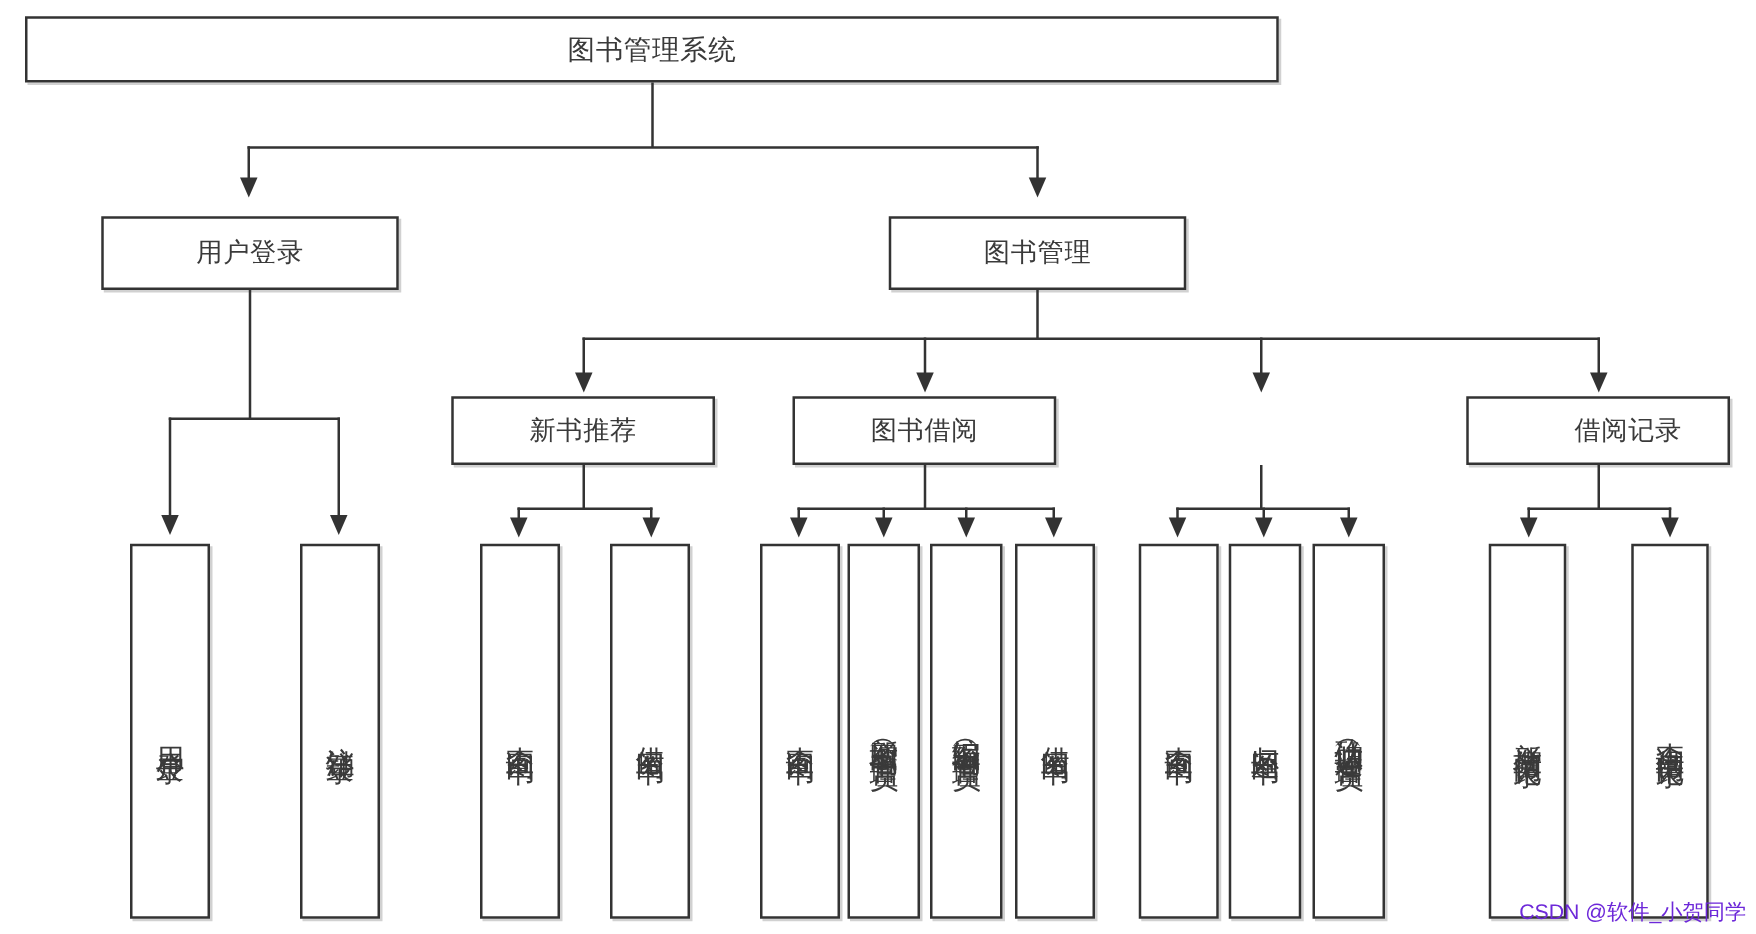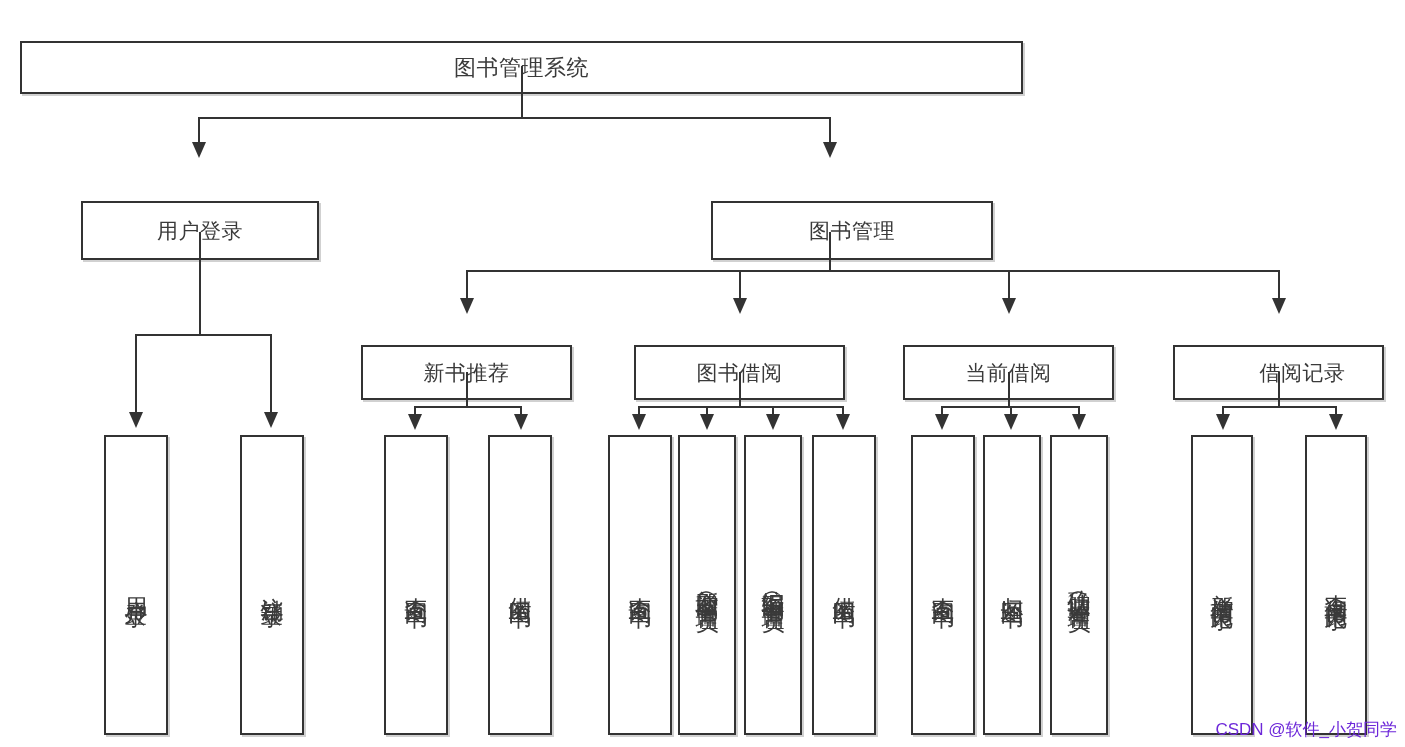--- a/index.html
+++ b/index.html
@@ -28,21 +28,20 @@
     box-shadow: 2px 2px 0 rgba(0,0,0,0.18);
     display: flex;
     align-items: center;
     justify-content: center;
     color: #3a3a3a;
     letter-spacing: 0.5px;
   }
   .node.h {           
     font-size: 21px;
     line-height: 1;
-    margin-top: 28px;
   }
   .node.root {
     font-size: 22px;
   }
   
   .node.v {
     align-items: center;
     justify-content: center;
     padding: 6px 0;
   }
@@ -96,21 +95,21 @@
   <div class="seg vert" style="left:521px; top:66px; width:2px; height:52px;"></div>
   <div class="seg horz" style="left:198px; top:117px; width:633px; height:2px;"></div>
   <div class="seg vert" style="left:198px; top:117px; width:2px; height:30px;"></div>
   <div class="arrow" style="left:192px; top:142px;"></div>
   <div class="seg vert" style="left:829px; top:117px; width:2px; height:30px;"></div>
   <div class="arrow" style="left:823px; top:142px;"></div>
 
   <div class="node h" style="left:81px; top:173px; width:238px; height:59px;">
     <span>用户登录</span>
   </div>
-  <div class="node h" style="left:711px; top:173px; width:282px; height:59px;">
+  <div class="node h" style="left:711px; top:173px; width:238px; height:59px;">
     <span>图书管理</span>
   </div>
 
   <div class="seg vert" style="left:199px; top:232px; width:2px; height:103px;"></div>
   <div class="seg horz" style="left:135px; top:334px; width:137px; height:2px;"></div>
   <div class="seg vert" style="left:135px; top:334px; width:2px; height:82px;"></div>
   <div class="arrow" style="left:129px; top:412px;"></div>
   <div class="seg vert" style="left:270px; top:334px; width:2px; height:82px;"></div>
   <div class="arrow" style="left:264px; top:412px;"></div>
 
@@ -124,23 +123,20 @@
   <div class="arrow" style="left:1002px; top:298px;"></div>
   <div class="seg vert" style="left:1278px; top:270px; width:2px; height:32px;"></div>
   <div class="arrow" style="left:1272px; top:298px;"></div>
 
   <div class="node h" style="left:361px; top:317px; width:211px; height:55px;">
     <span>新书推荐</span>
   </div>
   <div class="node h" style="left:634px; top:317px; width:211px; height:55px;">
     <span>图书借阅</span>
   </div>
-  <div class="node h" style="left:903px; top:317px; width:211px; height:55px;">
-    <span>当前借阅</span>
-  </div>
   <div class="node h" style="left:1173px; top:317px; width:211px; height:55px;padding-left:48px;">
     <span>借阅记录</span>
   </div>
 
   <div class="seg vert" style="left:466px; top:372px; width:2px; height:35px;"></div>
   <div class="seg horz" style="left:414px; top:406px; width:108px; height:2px;"></div>
   <div class="seg vert" style="left:414px; top:406px; width:2px; height:12px;"></div>
   <div class="arrow" style="left:408px; top:414px;"></div>
   <div class="seg vert" style="left:520px; top:406px; width:2px; height:12px;"></div>
   <div class="arrow" style="left:514px; top:414px;"></div>

